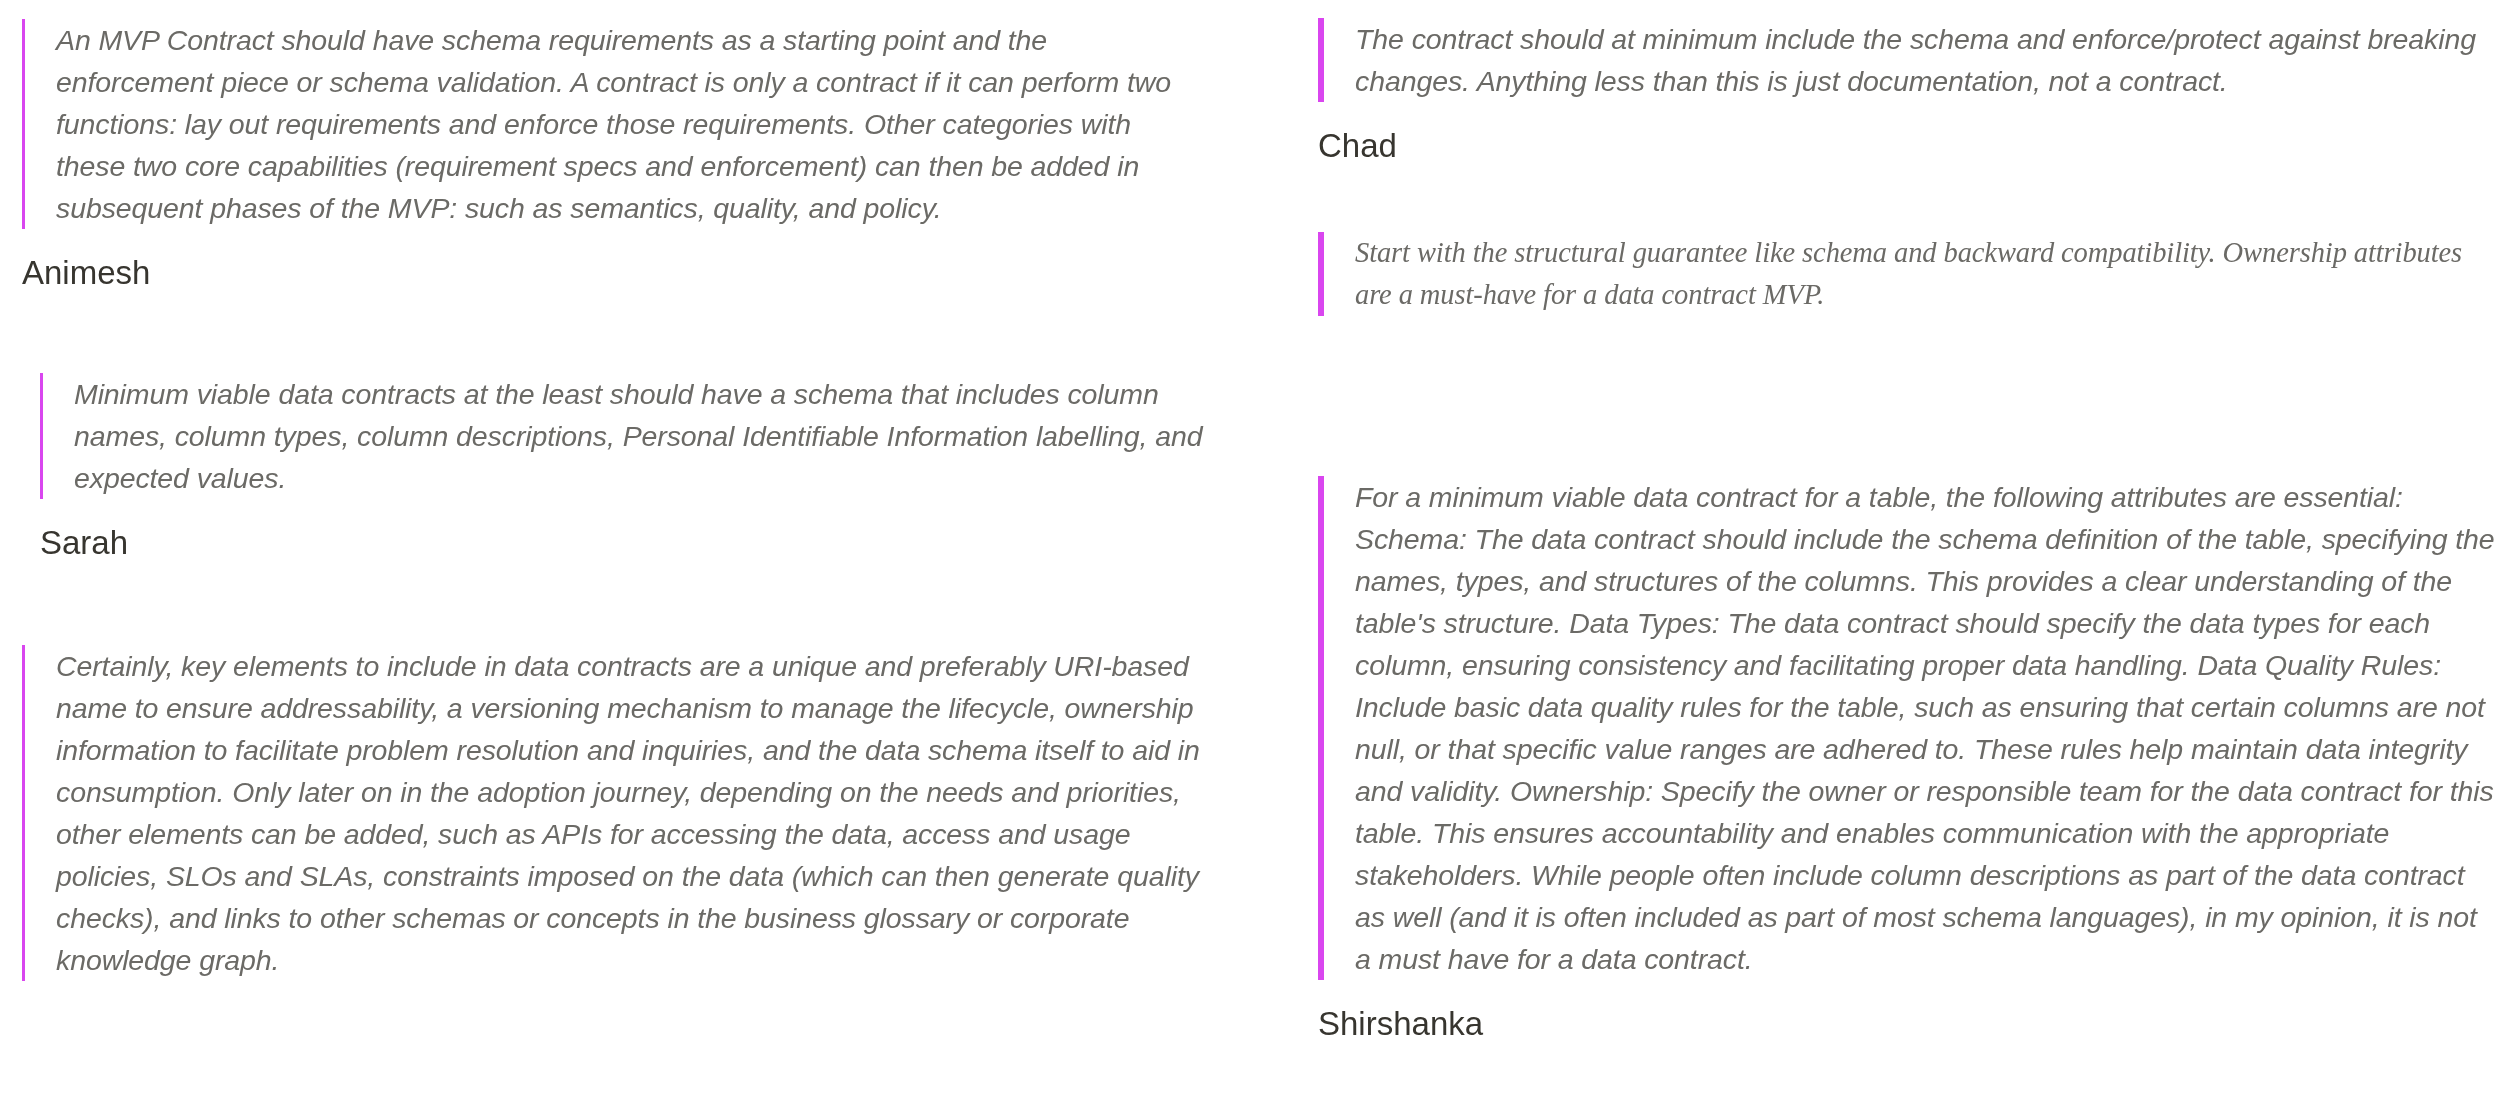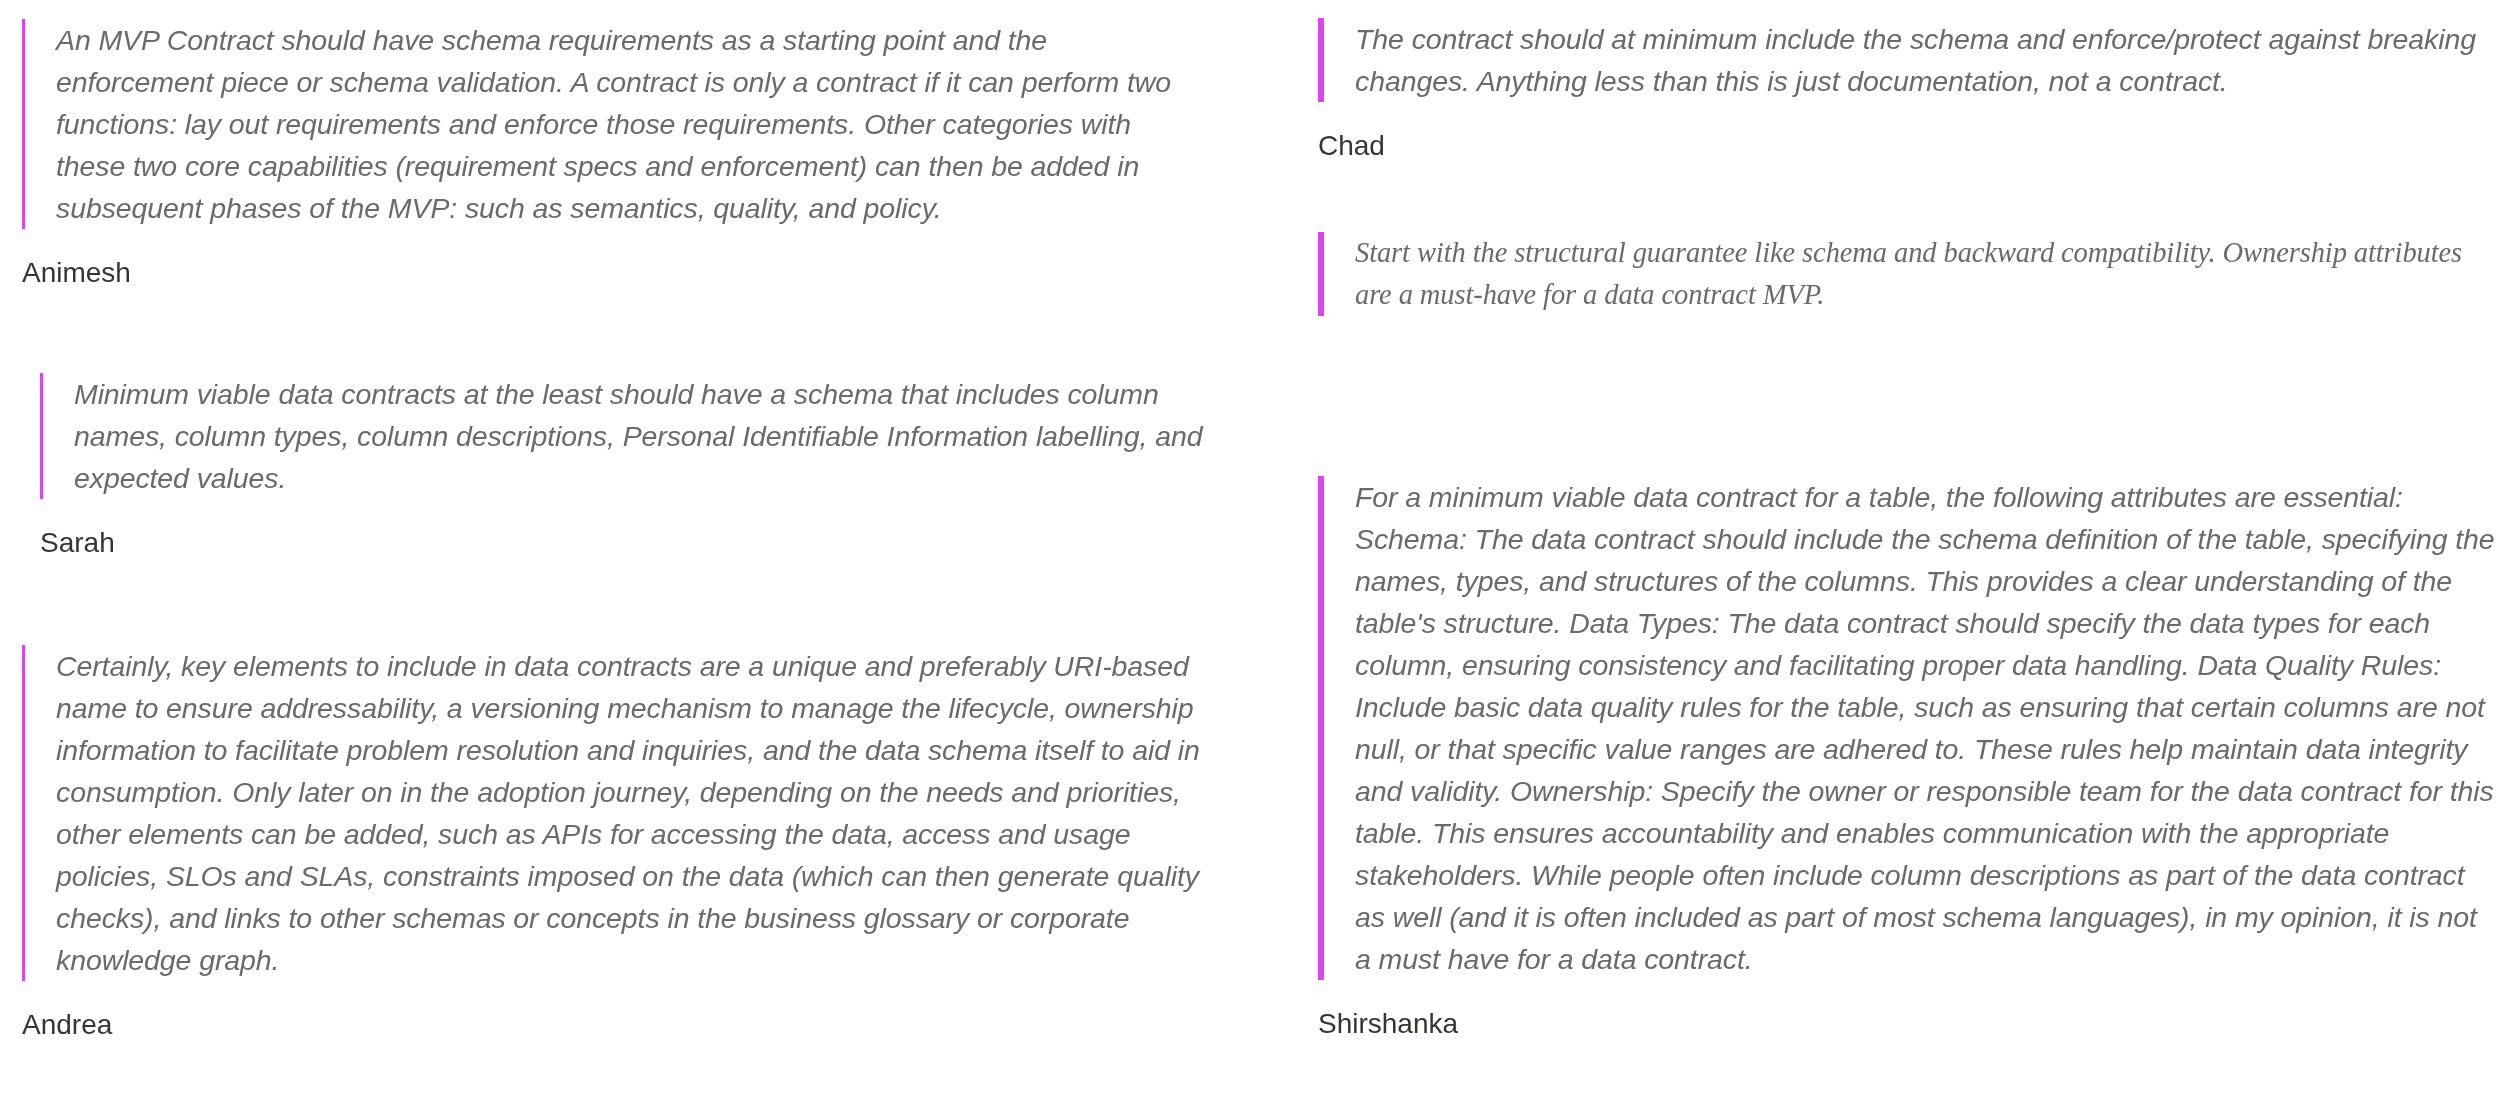--- a/index.html
+++ b/index.html
@@ -35,42 +35,41 @@
     line-height: 42px;
     color: #6b6a66;
     letter-spacing: -0.1px;
   }
   .col-right .quote {
     border-left-width: 6px;
     padding-left: 31px;
   }
   .author {
     margin-top: 30px;
-    font-size: 28px;
+    font-size: 33px;
     line-height: 28px;
     color: #37352f;
   }
 </style>
 </head>
 <body>
 
 <div class="column col-left">
   <div class="entry" style="top:19px;">
     <blockquote class="quote">An MVP Contract should have schema requirements as a starting point and the enforcement piece or schema validation. A contract is only a contract if it can perform two functions: lay out requirements and enforce those requirements. Other categories with these two core capabilities (requirement specs and enforcement) can then be added in subsequent phases of the MVP: such as semantics, quality, and policy.</blockquote>
     <div class="author">Animesh</div>
   </div>
 
   <div class="entry" style="top:373px;padding-left:18px;">
     <blockquote class="quote">Minimum viable data contracts at the least should have a schema that includes column names, column types, column descriptions, Personal Identifiable Information labelling, and expected values.</blockquote>
     <div class="author">Sarah</div>
   </div>
 
   <div class="entry" style="top:645px;">
     <blockquote class="quote">Certainly, key elements to include in data contracts are a unique and preferably URI-based name to ensure addressability, a versioning mechanism to manage the lifecycle, ownership information to facilitate problem resolution and inquiries, and the data schema itself to aid in consumption. Only later on in the adoption journey, depending on the needs and priorities, other elements can be added, such as APIs for accessing the data, access and usage policies, SLOs and SLAs, constraints imposed on the data (which can then generate quality checks), and links to other schemas or concepts in the business glossary or corporate knowledge graph.</blockquote>
-    <div class="author">Andrea</div>
   </div>
 </div>
 
 <div class="column col-right">
   <div class="entry" style="top:18px;">
     <blockquote class="quote">The contract should at minimum include the schema and enforce/protect against breaking changes. Anything less than this is just documentation, not a contract.</blockquote>
     <div class="author">Chad</div>
   </div>
 
   <div class="entry" style="top:232px;font-family:Liberation Serif, serif;">

